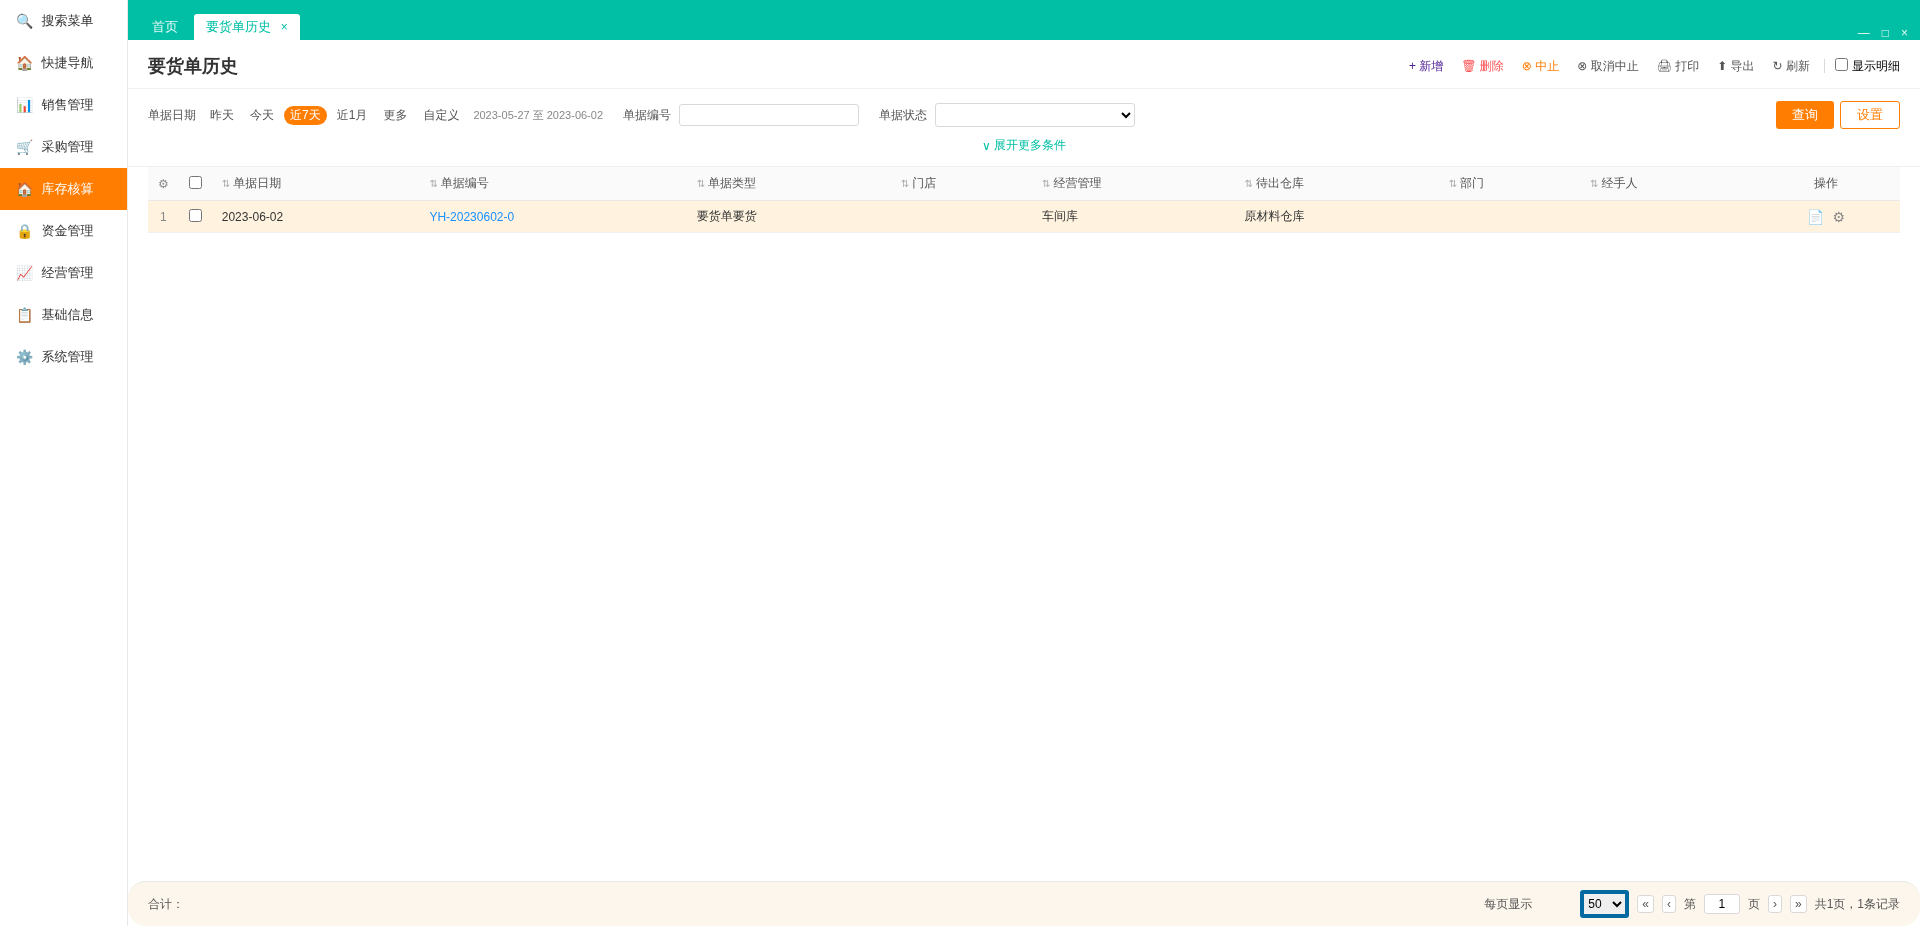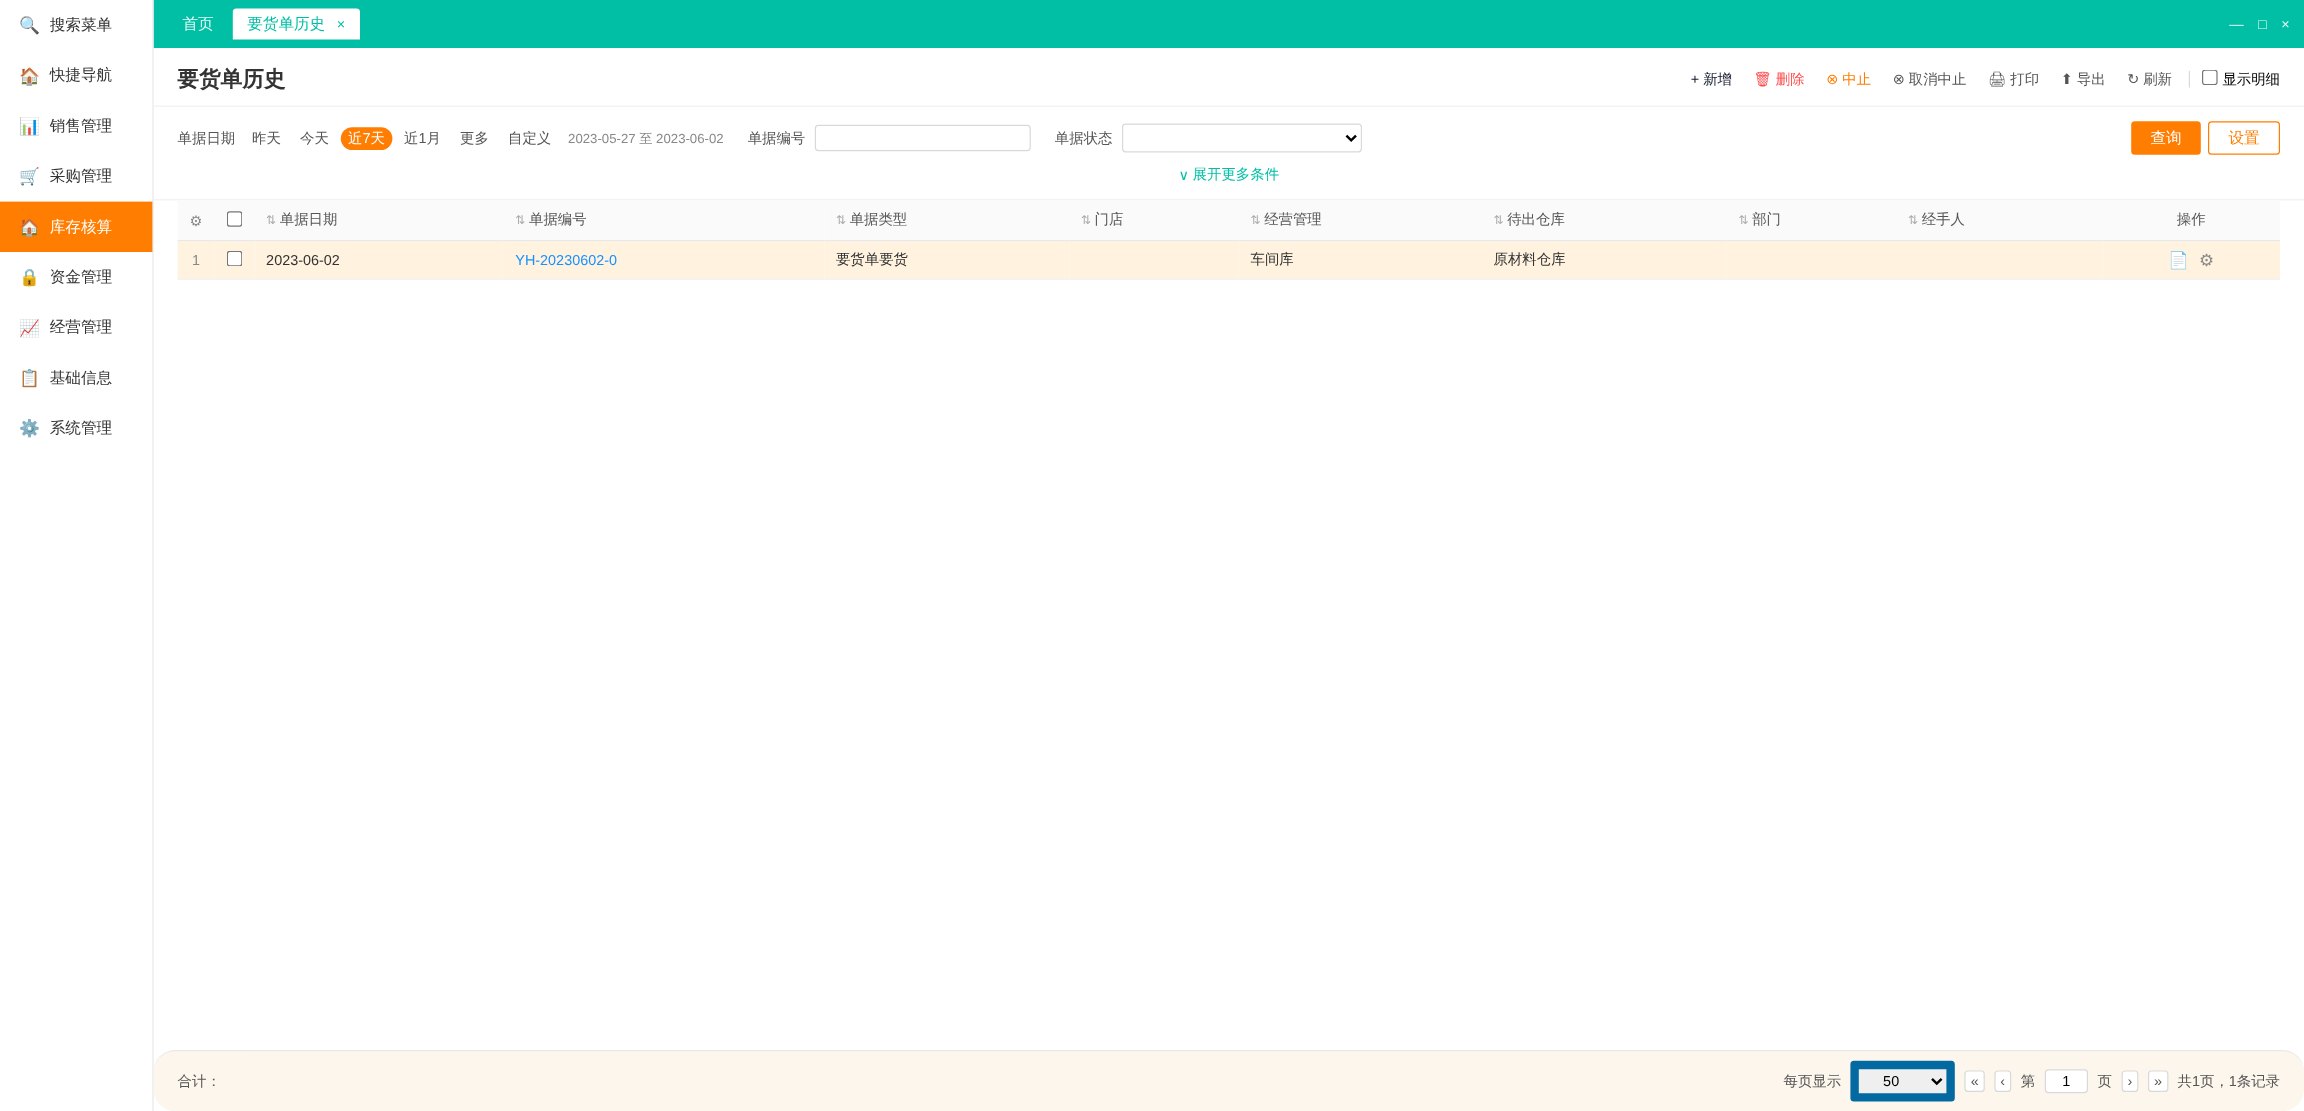--- a/index.html
+++ b/index.html
@@ -35,21 +35,21 @@
       display: flex;
       flex-direction: column;
       overflow: hidden;
     }
 
     
     .topbar {
       background: #00bfa5;
       height: 40px;
       display: flex;
-      align-items: center;
+      align-items: flex-end;
       padding: 0 12px;
       gap: 4px;
       color: #fff;
       font-size: 13px;
       flex-shrink: 0;
     }
     .topbar-tab {
       padding: 4px 12px;
       border-radius: 3px 3px 0 0;
       cursor: pointer;
@@ -110,21 +110,21 @@
     }
     .toolbar-btn {
       display: flex;
       align-items: center;
       gap: 3px;
       cursor: pointer;
       color: #555;
       font-size: 12px;
       padding: 2px 4px;
     }
-    .toolbar-btn.add { color: #0f172a; }
+    .toolbar-btn.add { color: #4c1d95; }
     .toolbar-btn.delete { color: #ff4d4f; }
     .toolbar-btn.stop { color: #ff7d00; }
     .btn-primary {
       background: #ff7d00;
       color: #fff;
       border: none;
       border-radius: 3px;
       padding: 5px 16px;
       cursor: pointer;
       font-size: 13px;
@@ -290,24 +290,25 @@
     }
     .pagination {
       margin-left: auto;
       display: flex;
       align-items: center;
       gap: 8px;
       font-size: 12px;
       color: #555;
     }
     .pagination select {
-      border: 7px solid #0369a1;
-      border-radius: 3px;
-      padding: 2px 16px;
-      font-size: 12px;
+      border: 4px solid #0369a1;
+      border-radius: 3px;
+      padding: 2px 0;
+      font-size: 12px;
+      margin-left: 40px;
     }
     .page-btn {
       cursor: pointer;
       color: #555;
       padding: 1px 4px;
       border: 1px solid #d9d9d9;
       border-radius: 3px;
       background: #fff;
       font-size: 12px;
     }

